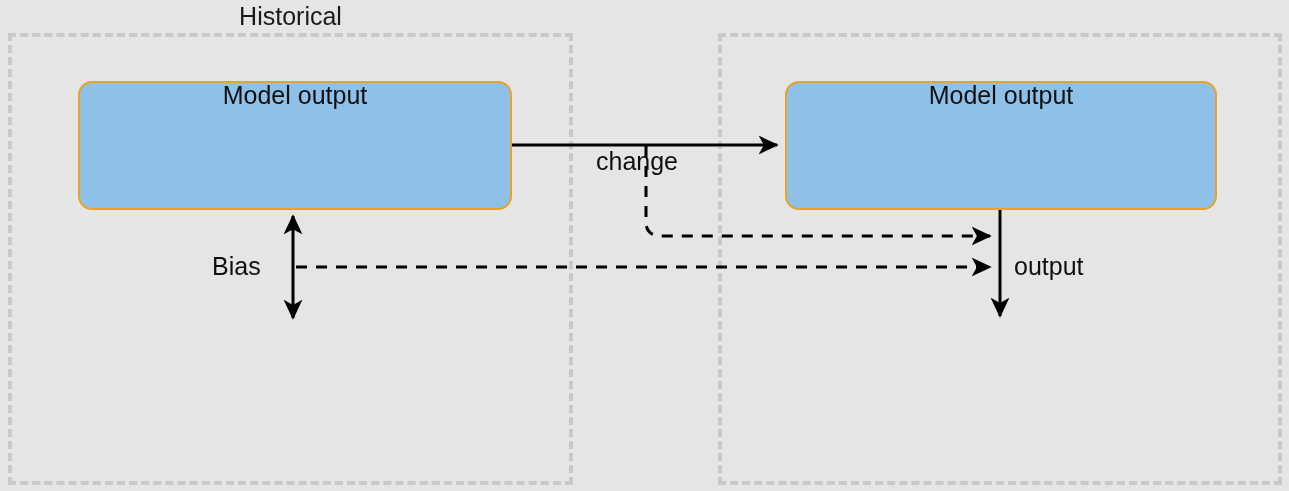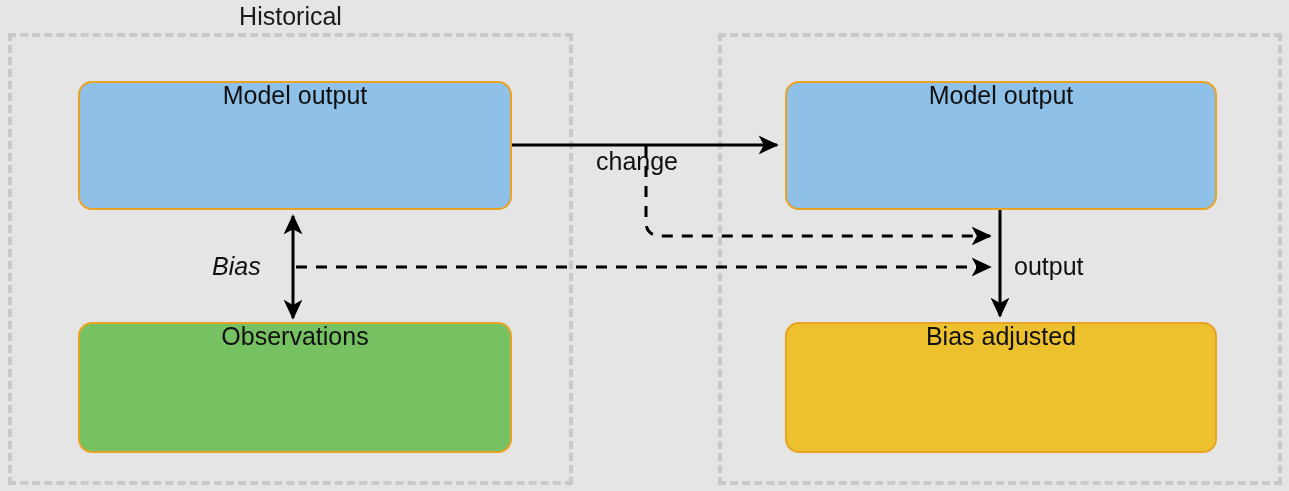--- a/index.html
+++ b/index.html
@@ -105,21 +105,20 @@
     line-height: 1;
   }
   #label-change {
     left: 596px;
     top: 105px;
     margin-top: 44px;
   }
   #label-bias {
     left: 212px;
     top: 254px;
-    font-style: italic;
   }
   #label-adjust {
     left: 1014px;
     top: 254px;
   }
 </style>
 </head>
 <body>
 
 <div id="stage">
@@ -149,31 +148,25 @@
 
     <path d="M 296 267 L 990 267" fill="none" stroke="#000000" stroke-width="3" stroke-dasharray="11 9" marker-end="url(#arrow-dash)"></path>
 
     <path d="M 1000 210 L 1000 316" fill="none" stroke="#000000" stroke-width="3" marker-end="url(#arrow-solid)"></path>
   </svg>
 
   <div class="node" id="node-hist-model" style="background:#8fc0e8;">
     <span>Model output</span>
   </div>
 
-  <div class="node" id="node-observations" style="background:#76c162;">
-    <span>Observations</span>
-  </div>
 
   <div class="node" id="node-fut-model" style="background:#8fc0e8;">
     <span>Model output</span>
   </div>
 
-  <div class="node" id="node-bias-adjusted" style="background:#edc02e;">
-    <span>Bias adjusted</span>
-  </div>
 
   <div class="edge-label" id="label-change">change</div>
 
   <div class="edge-label" id="label-bias">Bias</div>
 
   <div class="edge-label" id="label-adjust">output</div>
 
 </div>
 
 </body></html>

